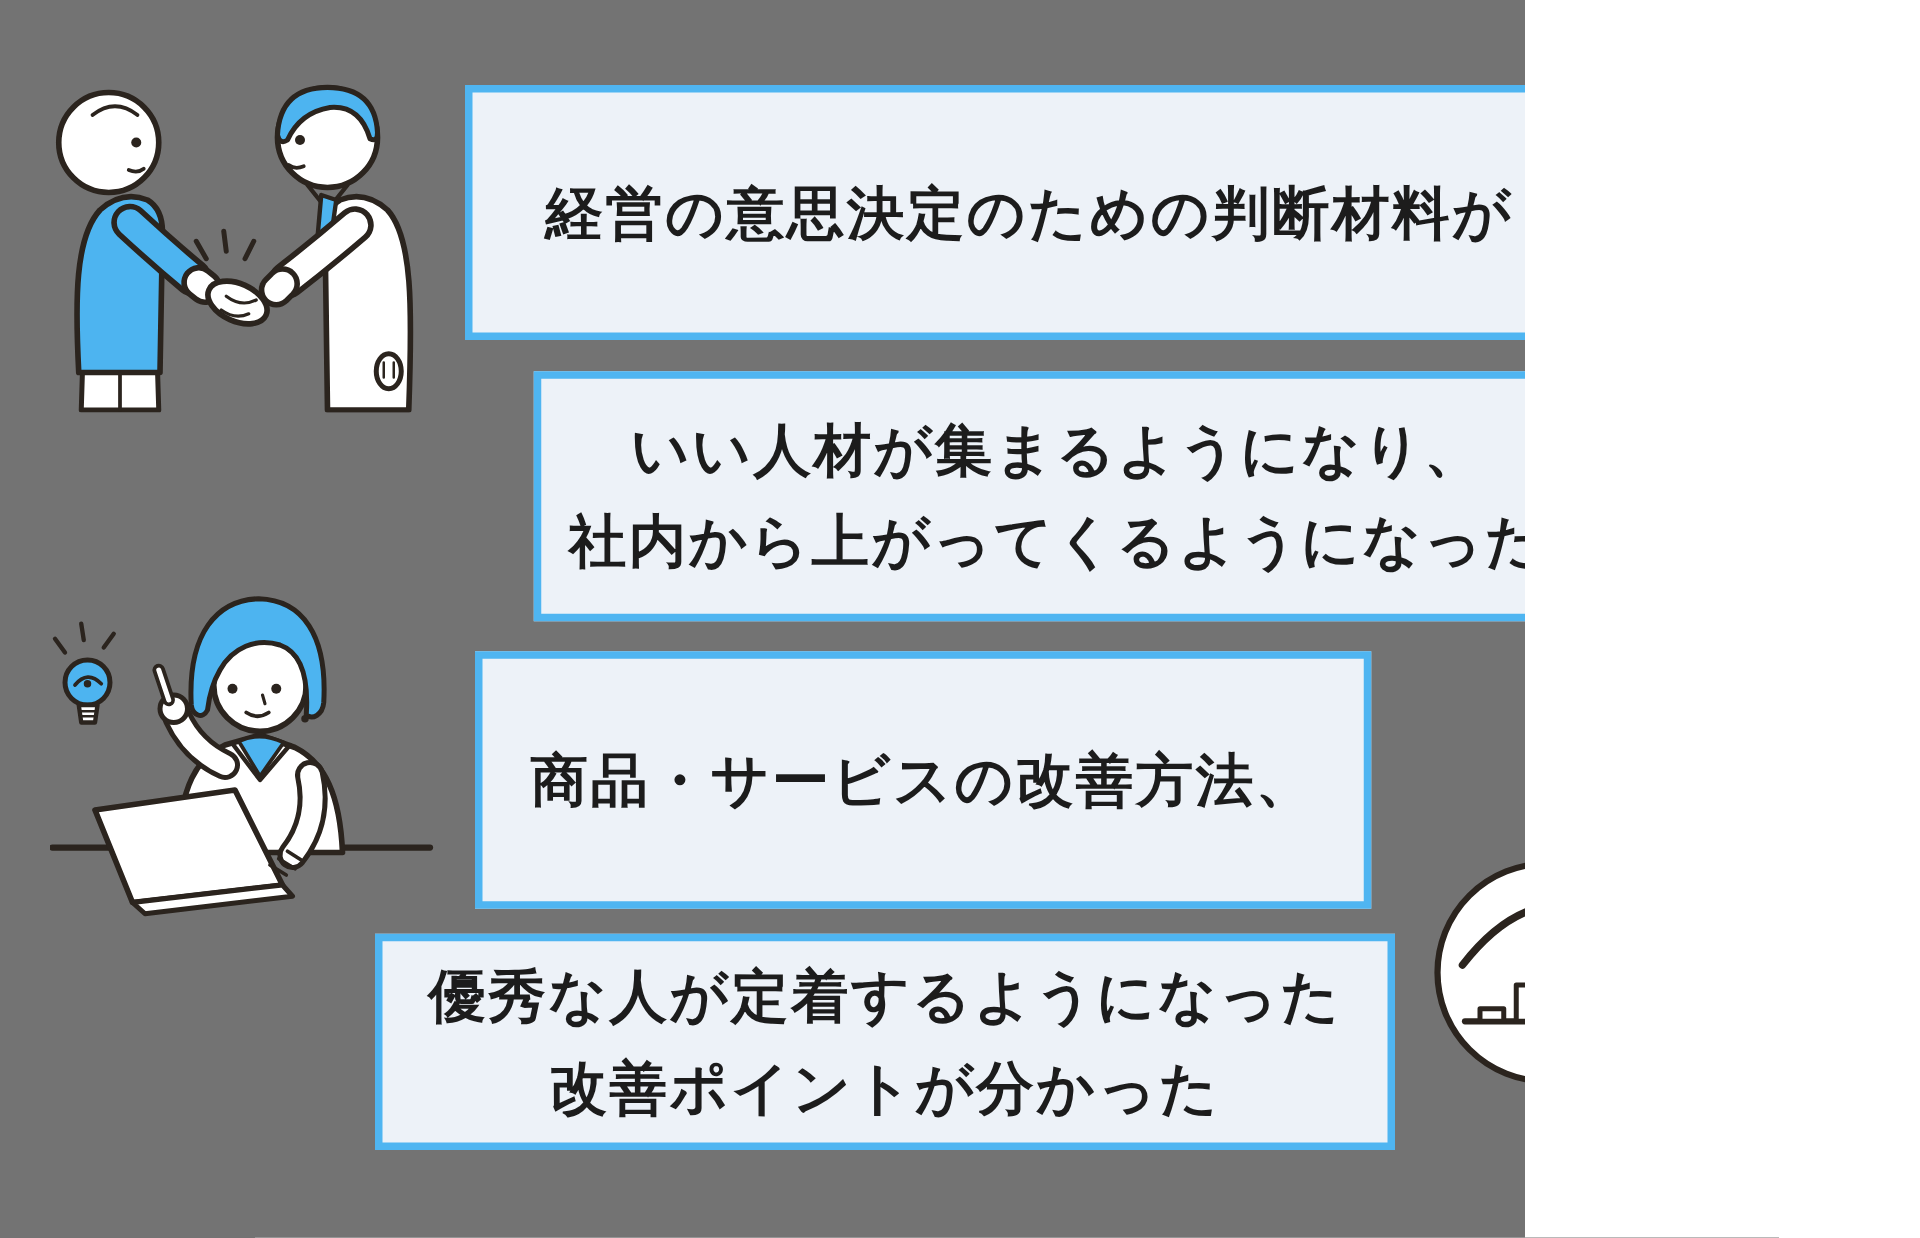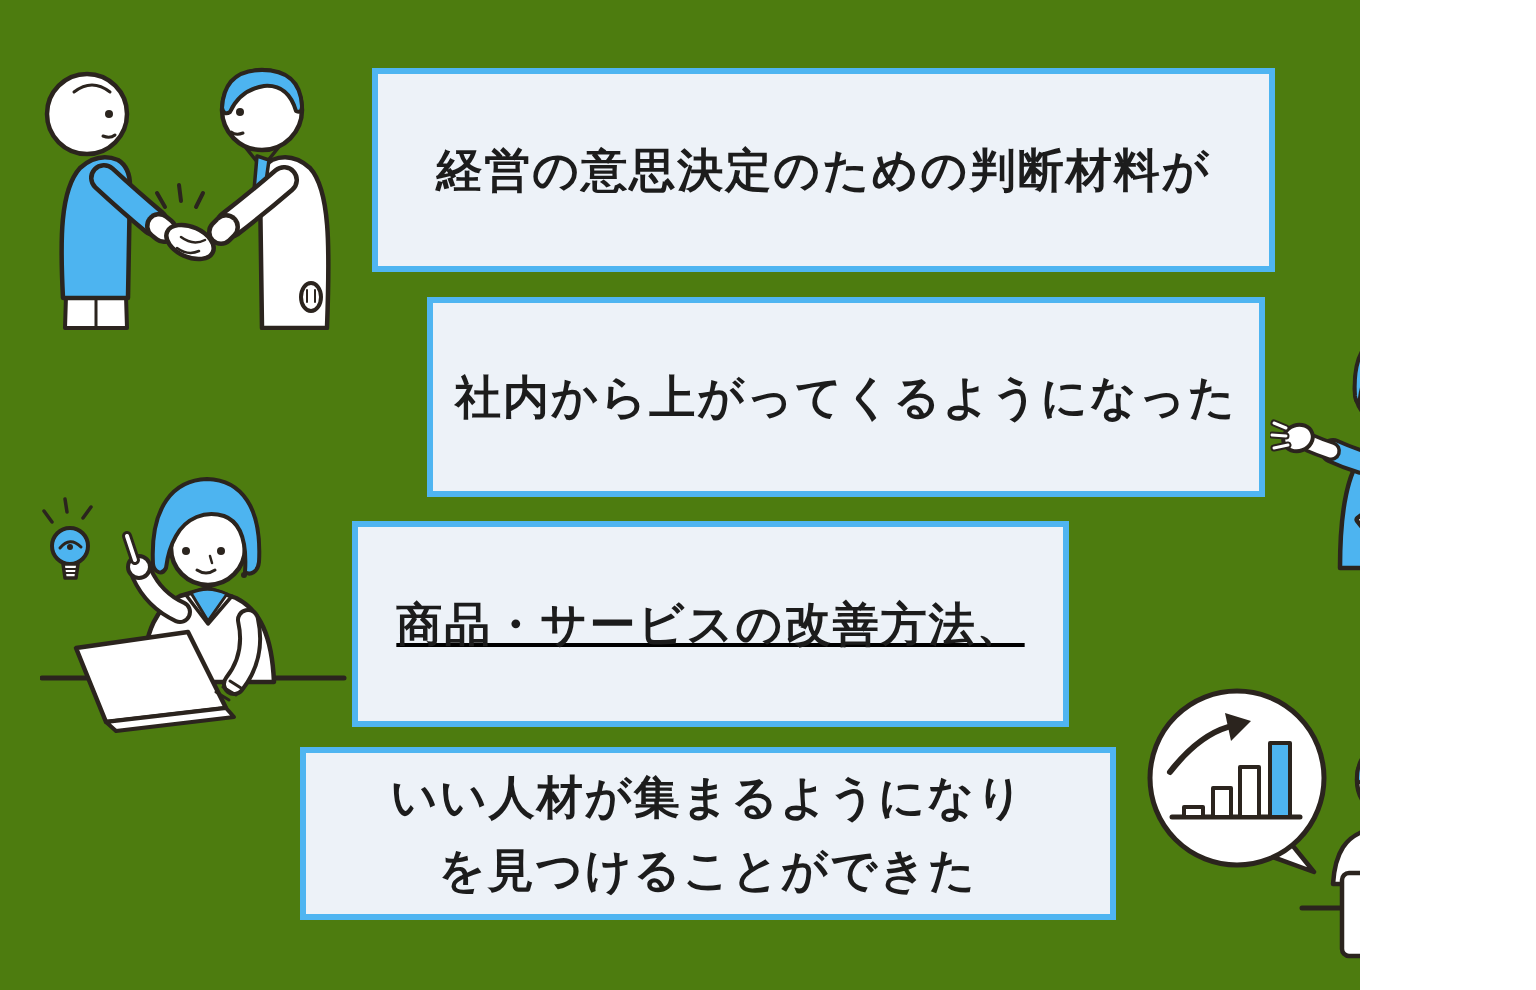--- a/index.html
+++ b/index.html
@@ -1,19 +1,19 @@
 <!DOCTYPE html>
 <html><head>
 <meta charset="utf-8">
 <style>
   html,body{margin:0;padding:0;}
   .canvas{
     position:relative;
-    width:1360px;height:990px;
-    background:#4d7c0f;
+    width:1220px;height:990px;
+    background:#737373;
     overflow:hidden;
     font-family:"Liberation Sans","DejaVu Sans",sans-serif;
   }
   .quote-box{
     position:absolute;
     box-sizing:border-box;
     border:6px solid #4fb5f1;
     background:#edf2f8;
     display:flex;
     flex-direction:column;
@@ -35,30 +35,31 @@
 </head>
 <body>
 
 <div class="canvas">
 
   <div class="quote-box" style="left:372px;top:68px;width:903px;height:204px;">
     <div class="quote-line">経営の意思決定のための判断材料が</div>
   </div>
 
   <div class="quote-box" style="left:427px;top:297px;width:838px;height:200px;">
+    <div class="quote-line">いい人材が集まるようになり、</div>
     <div class="quote-line">社内から上がってくるようになった</div>
   </div>
 
-  <div class="quote-box" style="left:352px;top:521px;width:717px;height:206px;text-decoration:underline;">
+  <div class="quote-box" style="left:380px;top:521px;width:717px;height:206px;">
     <div class="quote-line">商品・サービスの改善方法、</div>
   </div>
 
   <div class="quote-box" style="left:300px;top:747px;width:816px;height:173px;">
-    <div class="quote-line">いい人材が集まるようになり</div>
-    <div class="quote-line">を見つけることができた</div>
+    <div class="quote-line">優秀な人が定着するようになった</div>
+    <div class="quote-line">改善ポイントが分かった</div>
   </div>
 
   <div class="illo" style="left:30px;top:50px;width:330px;height:280px;" aria-label="Two businesspeople shaking hands">
     <svg viewBox="0 0 330 280" fill="none" stroke="#2b241e" stroke-linecap="round" stroke-linejoin="round">
 
       <path d="M36,246 L96,246 L97,278 L35,278 Z" fill="#ffffff" stroke-width="4"></path>
       <line x1="66" y1="250" x2="66" y2="278" stroke-width="3"></line>
       <path d="M33,248 C30,190 30,140 50,118 Q68,102 88,110 C98,116 100,126 100,136 L98,248 Z" fill="#4db4f0" stroke-width="4.5"></path>
       <circle cx="57" cy="64" r="40" fill="#ffffff" stroke-width="4.5"></circle>
       <path d="M80,42 Q62,28 44,42" stroke-width="3"></path>

